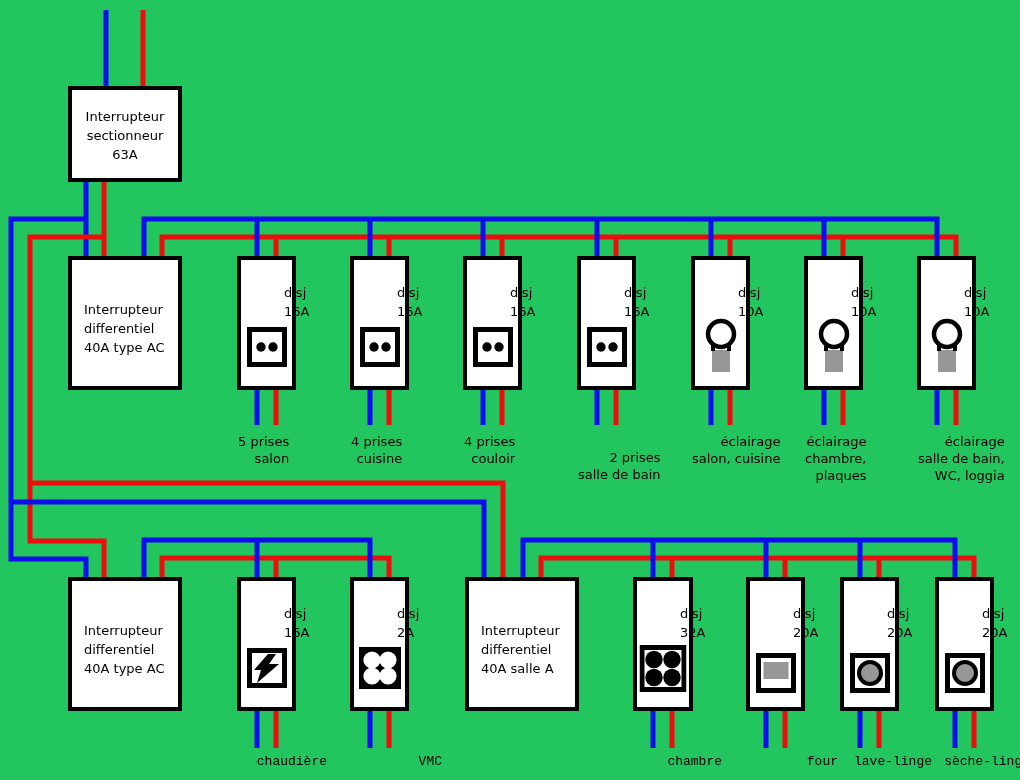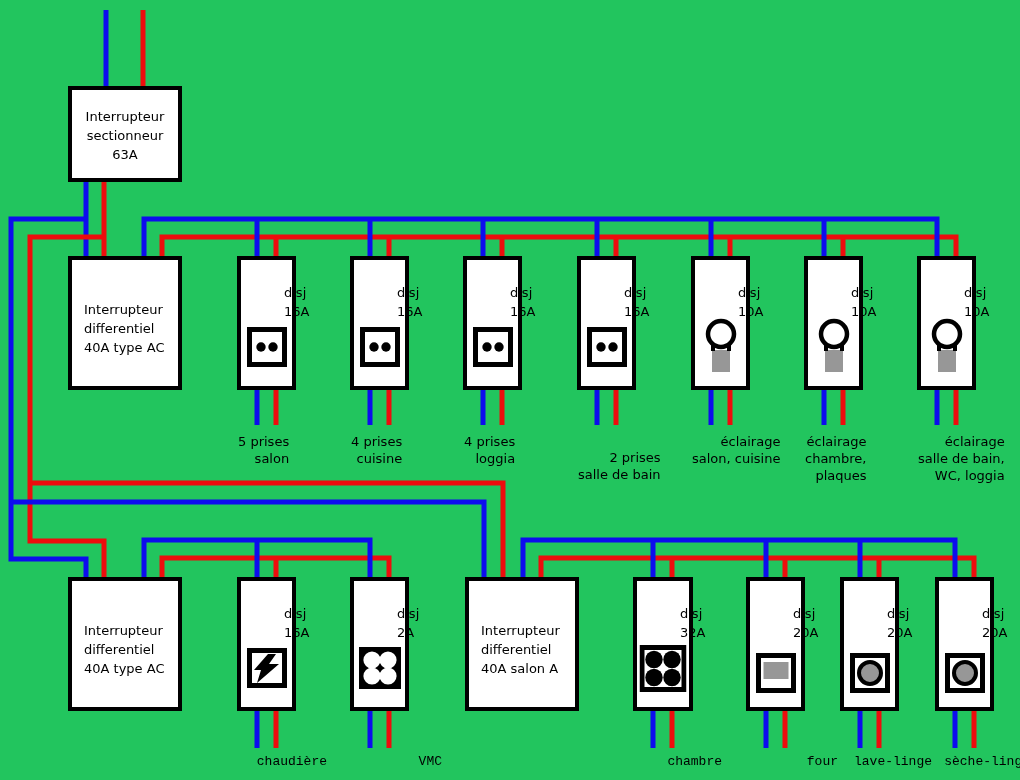--- a/index.html
+++ b/index.html
@@ -106,21 +106,21 @@
 
   <div class="panel rcd" style="left:68px; top:577px; width:114px; height:134px;">
     <span>Interrupteur</span>
     <span>differentiel</span>
     <span>40A type AC</span>
   </div>
 
   <div class="panel rcd" style="left:465px; top:577px; width:114px; height:134px;">
     <span>Interrupteur</span>
     <span>differentiel</span>
-    <span>40A salon A</span>
+    <span>40A salle A</span>
   </div>
 
   <div class="bk" style="left:237px; top:256px;">
     <div class="t">
       <span>disj</span>
       <span>16A</span>
     </div>
     <svg class="ic" style="top:67px;" width="40" height="40">
       <rect class="icsq" x="2.5" y="2.5" width="35" height="35"></rect>
       <circle cx="14" cy="20" r="4.7" fill="#000"></circle>
@@ -275,21 +275,21 @@
   <div class="lbl" style="left:238px; top:433px;">
     <span>5 prises</span>
     <span>salon</span>
   </div>
   <div class="lbl" style="left:351px; top:433px;">
     <span>4 prises</span>
     <span>cuisine</span>
   </div>
   <div class="lbl" style="left:464px; top:433px;">
     <span>4 prises</span>
-    <span>loggia</span>
+    <span>couloir</span>
   </div>
   <div class="lbl" style="left:578px; top:449px;">
     <span>2 prises</span>
     <span>salle de bain</span>
   </div>
   <div class="lbl" style="left:692px; top:433px;">
     <span>éclairage</span>
     <span>salon, cuisine</span>
   </div>
   <div class="lbl" style="left:805px; top:433px;">

